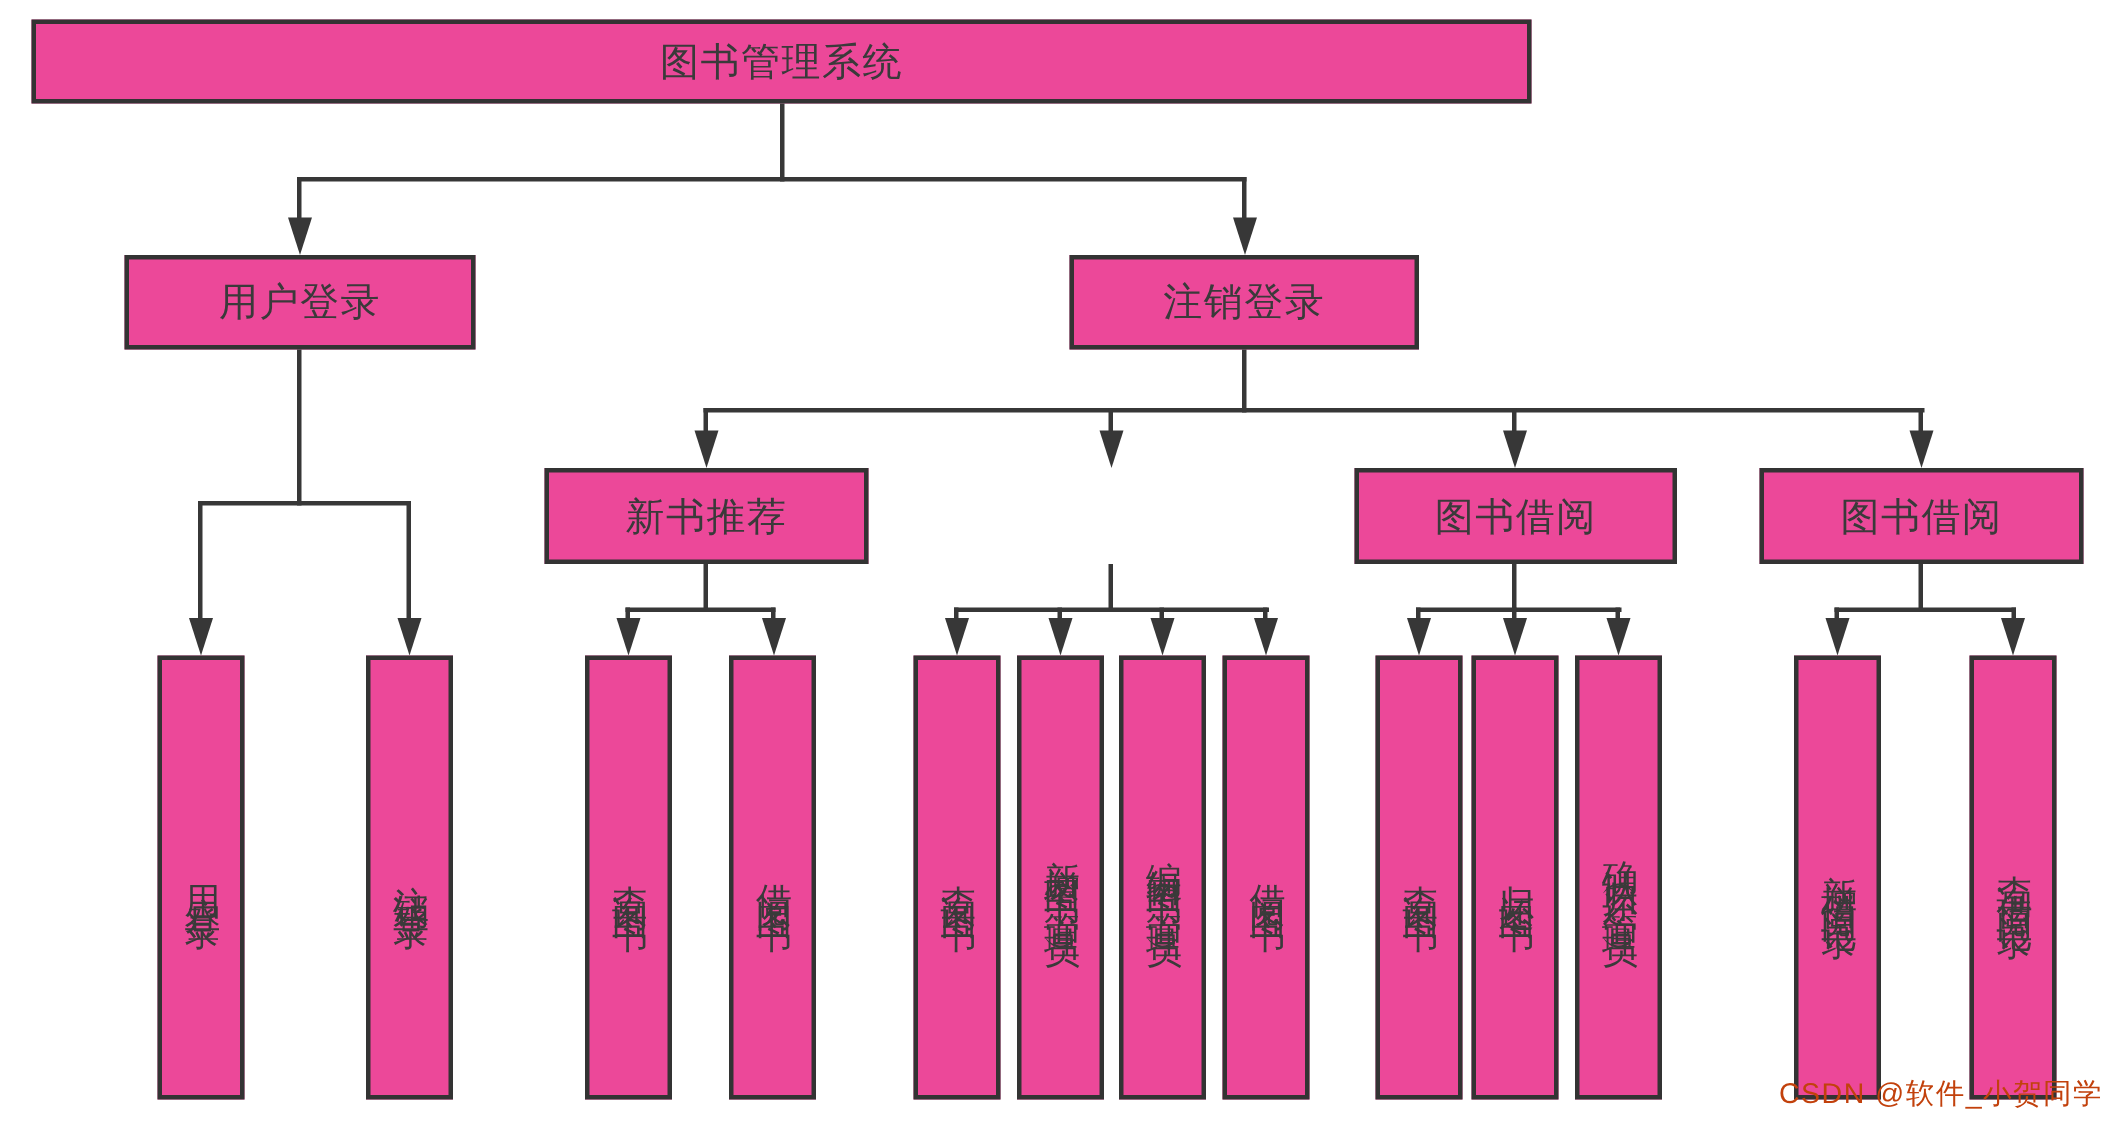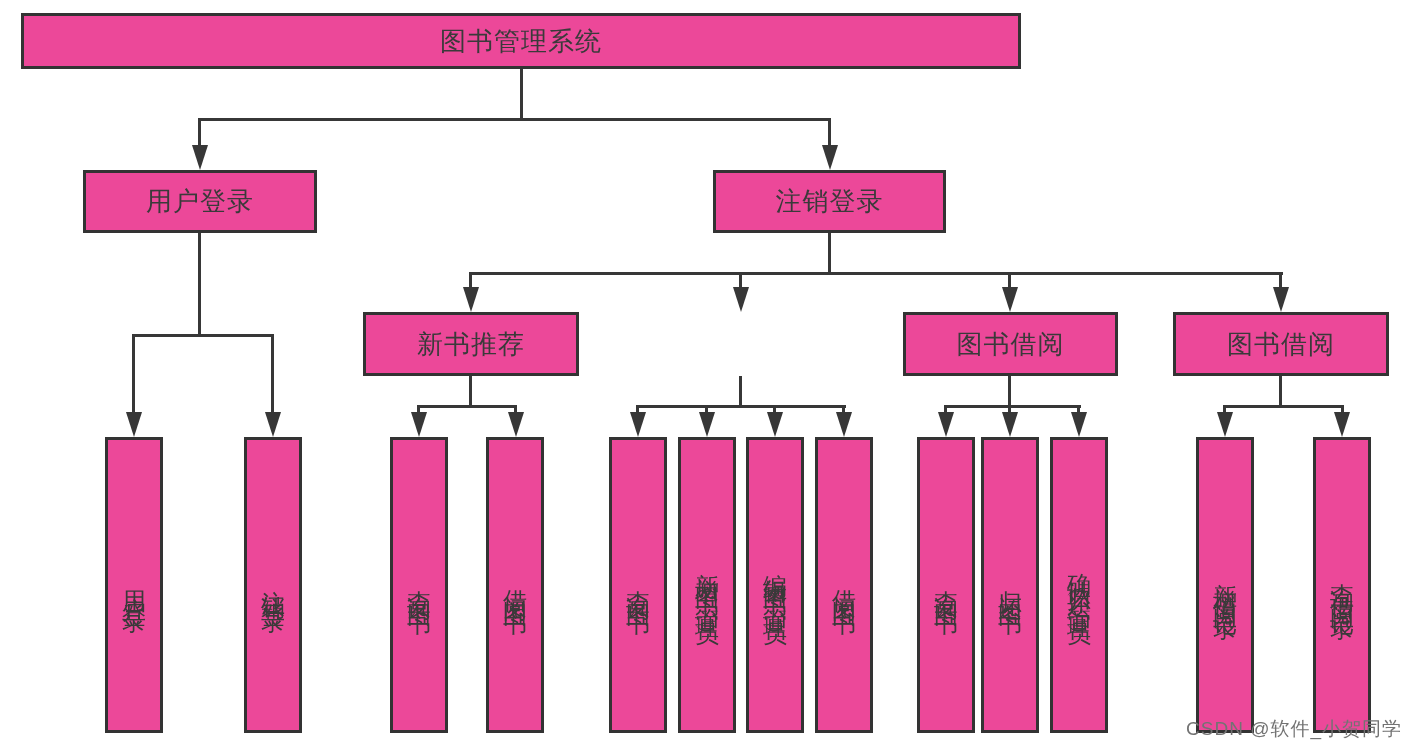--- a/index.html
+++ b/index.html
@@ -56,21 +56,21 @@
     height: 0;
     border-left: 8px solid transparent;
     border-right: 8px solid transparent;
     border-top: 25px solid #373737;
   }
   .watermark {
     position: absolute;
     right: 3px;
     bottom: 5px;
     font-size: 19px;
-    color: #737373;
+    color: #c2410c;
     z-index: 10;
     white-space: nowrap;
     letter-spacing: 1px;
   }
 </style>
 </head>
 <body>
 
 <div id="canvas">
 

